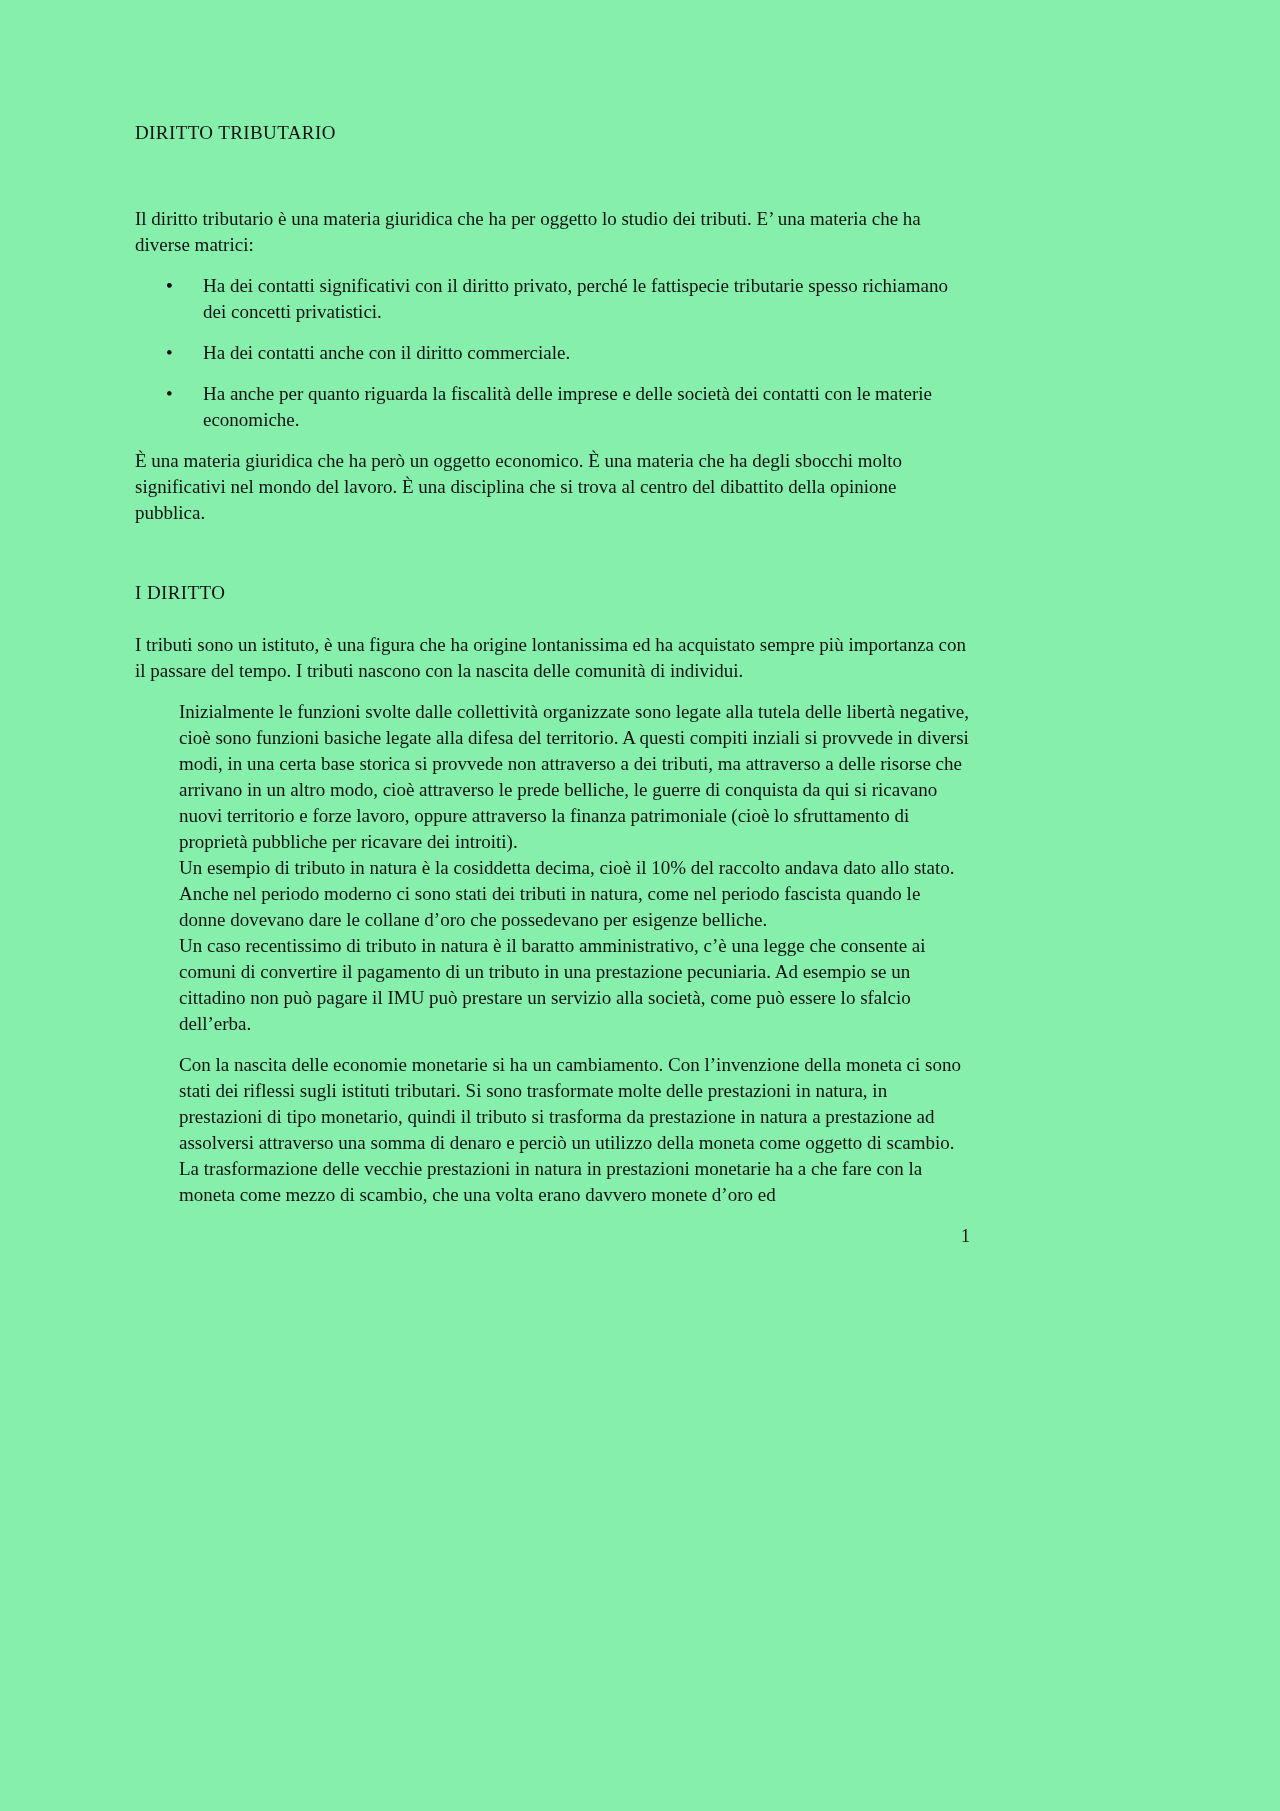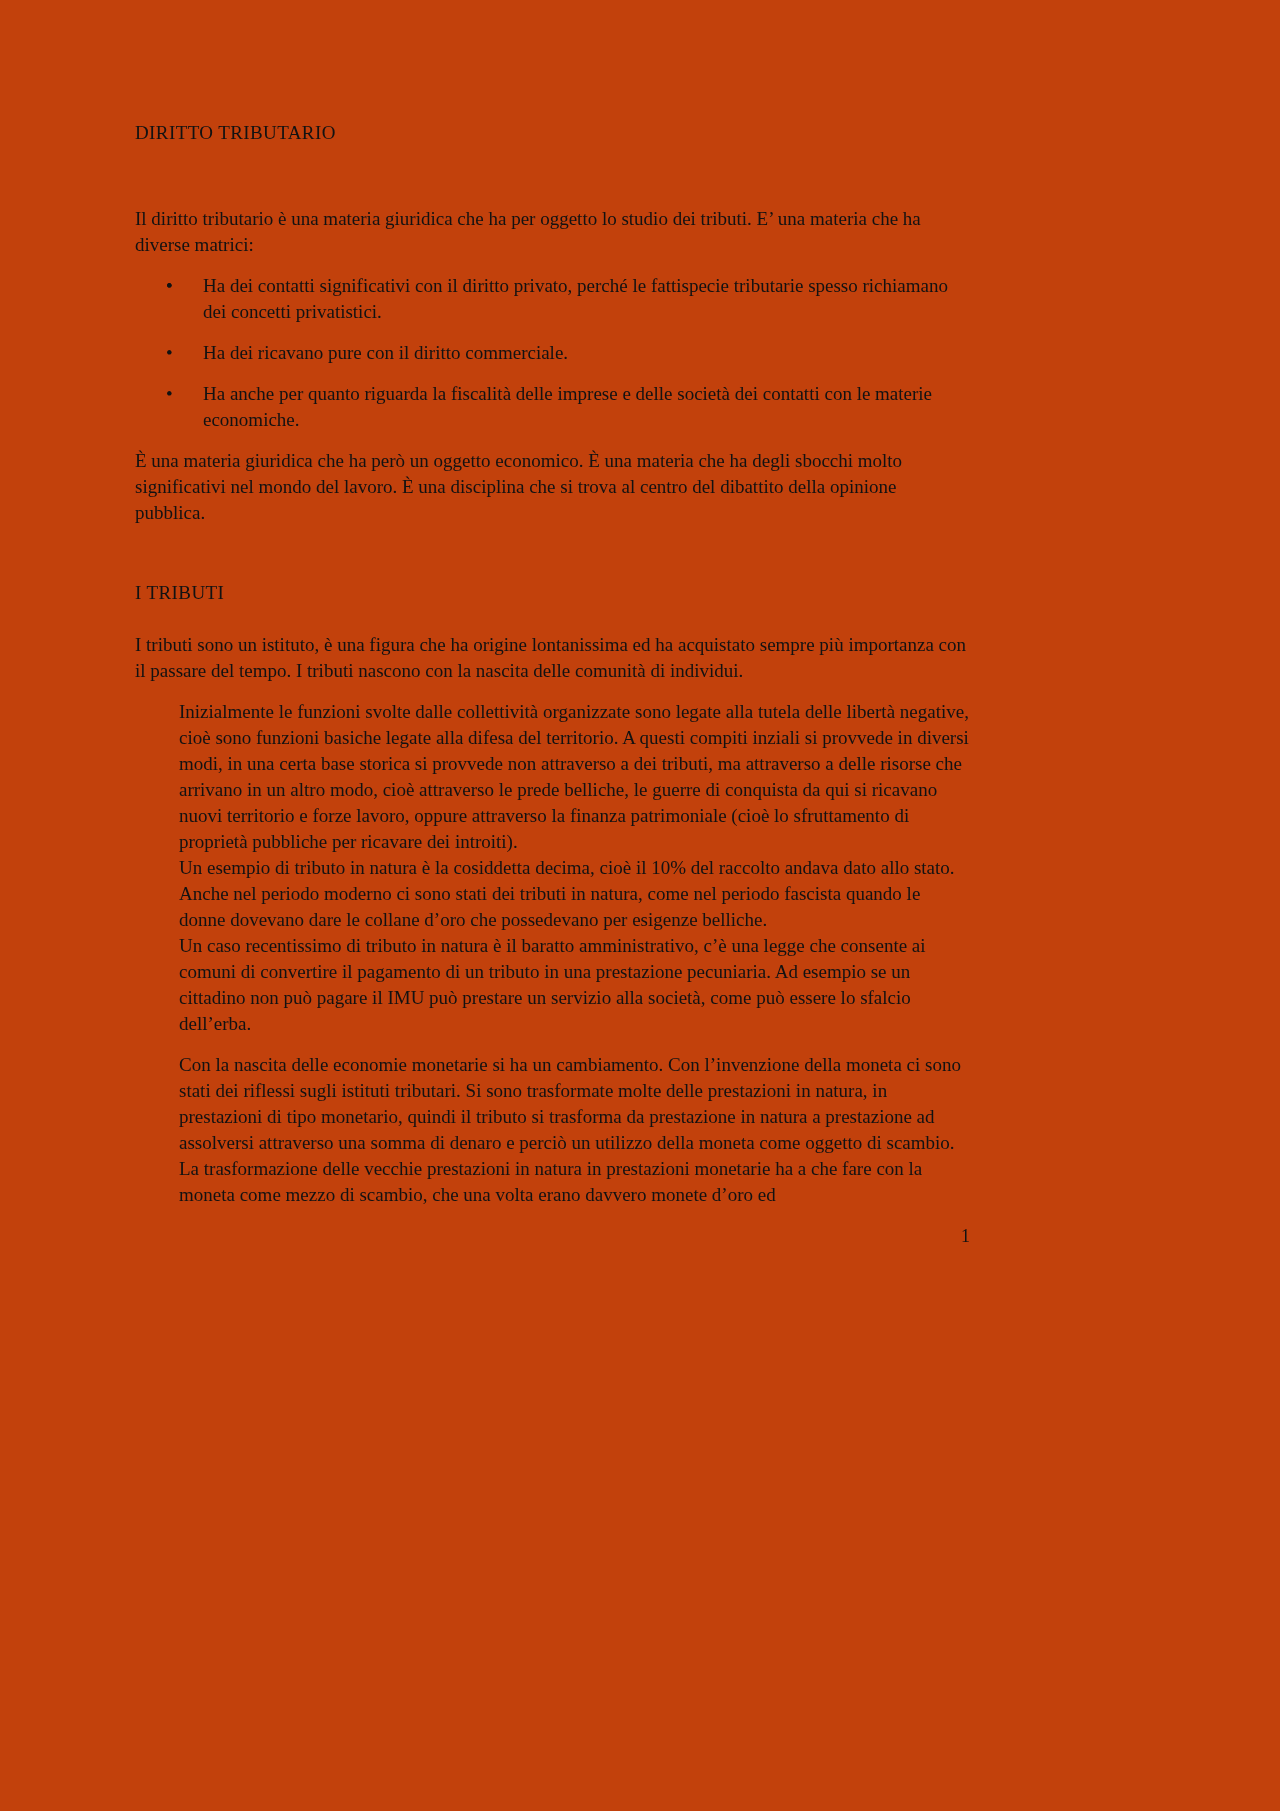--- a/index.html
+++ b/index.html
@@ -7,21 +7,21 @@
   body {
     width: 1280px;
     height: 1811px;
     font-family: "Liberation Serif", "DejaVu Serif", serif;
     color: #121212;
     -webkit-font-smoothing: antialiased;
   }
   .page {
     width: 1280px;
     height: 1811px;
-    background: #c2410c;
+    background: #86efac;
     padding: 120px 310px 0 135px;
     position: relative;
     overflow: hidden;
   }
   .doc-title {
     font-size: 19px;
     font-weight: 400;
     line-height: 26px;
     letter-spacing: 0.4px;
     margin-bottom: 60px;
@@ -76,31 +76,31 @@
   <ul class="bullet-list">
     <li class="bullet-item">
       <span class="bullet-marker">•</span>
     </li>
     <li class="bullet-item">
       <span class="bullet-marker">•</span>
       <span class="bullet-text">Ha dei contatti significativi con il diritto privato, perché le fattispecie tributarie spesso richiamano dei concetti privatistici.</span>
     </li>
     <li class="bullet-item">
       <span class="bullet-marker">•</span>
-      <span class="bullet-text">Ha dei ricavano pure con il diritto commerciale.</span>
+      <span class="bullet-text">Ha dei contatti anche con il diritto commerciale.</span>
     </li>
     <li class="bullet-item">
       <span class="bullet-marker">•</span>
       <span class="bullet-text">Ha anche per quanto riguarda la fiscalità delle imprese e delle società dei contatti con le materie economiche.</span>
     </li>
   </ul>
 
   <p class="para">È una materia giuridica che ha però un oggetto economico. È una materia che ha degli sbocchi molto significativi nel mondo del lavoro. È una disciplina che si trova al centro del dibattito della opinione pubblica.</p>
 
-  <div class="section-heading">I TRIBUTI</div>
+  <div class="section-heading">I DIRITTO</div>
 
   <p class="para">I tributi sono un istituto, è una figura che ha origine lontanissima ed ha acquistato sempre più importanza con il passare del tempo. I tributi nascono con la nascita delle comunità di individui.</p>
 
   <div class="pgroup">
     <p>Inizialmente le funzioni svolte dalle collettività organizzate sono legate alla tutela delle libertà negative, cioè sono funzioni basiche legate alla difesa del territorio. A questi compiti inziali si provvede in diversi modi, in una certa base storica si provvede non attraverso a dei tributi, ma attraverso a delle risorse che arrivano in un altro modo, cioè attraverso le prede belliche, le guerre di conquista da qui si ricavano nuovi territorio e forze lavoro, oppure attraverso la finanza patrimoniale (cioè lo sfruttamento di proprietà pubbliche per ricavare dei introiti).</p>
     <p>Un esempio di tributo in natura è la cosiddetta decima, cioè il 10% del raccolto andava dato allo stato.</p>
     <p>Anche nel periodo moderno ci sono stati dei tributi in natura, come nel periodo fascista quando le donne dovevano dare le collane d’oro che possedevano per esigenze belliche.</p>
     <p>Un caso recentissimo di tributo in natura è il baratto amministrativo, c’è una legge che consente ai comuni di convertire il pagamento di un tributo in una prestazione pecuniaria. Ad esempio se un cittadino non può pagare il IMU può prestare un servizio alla società, come può essere lo sfalcio dell’erba.</p>
   </div>
 

